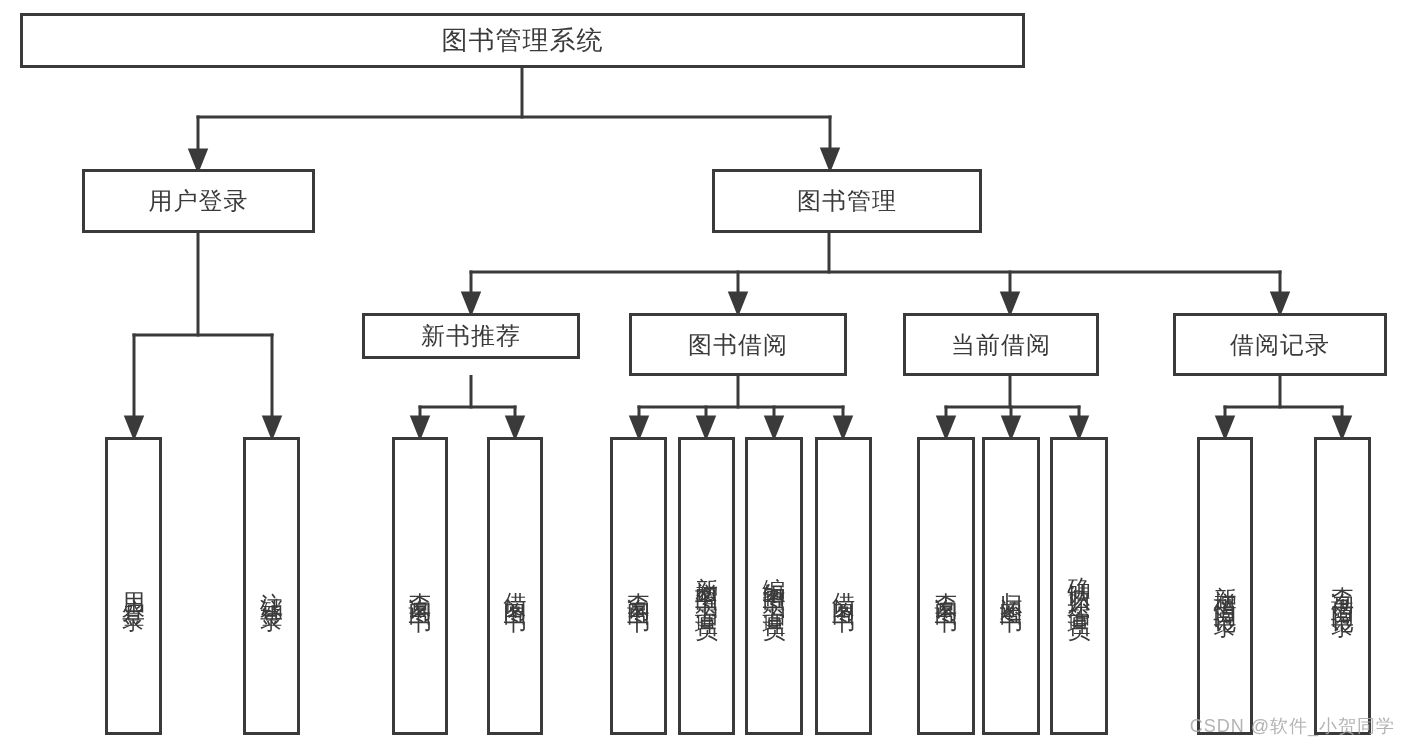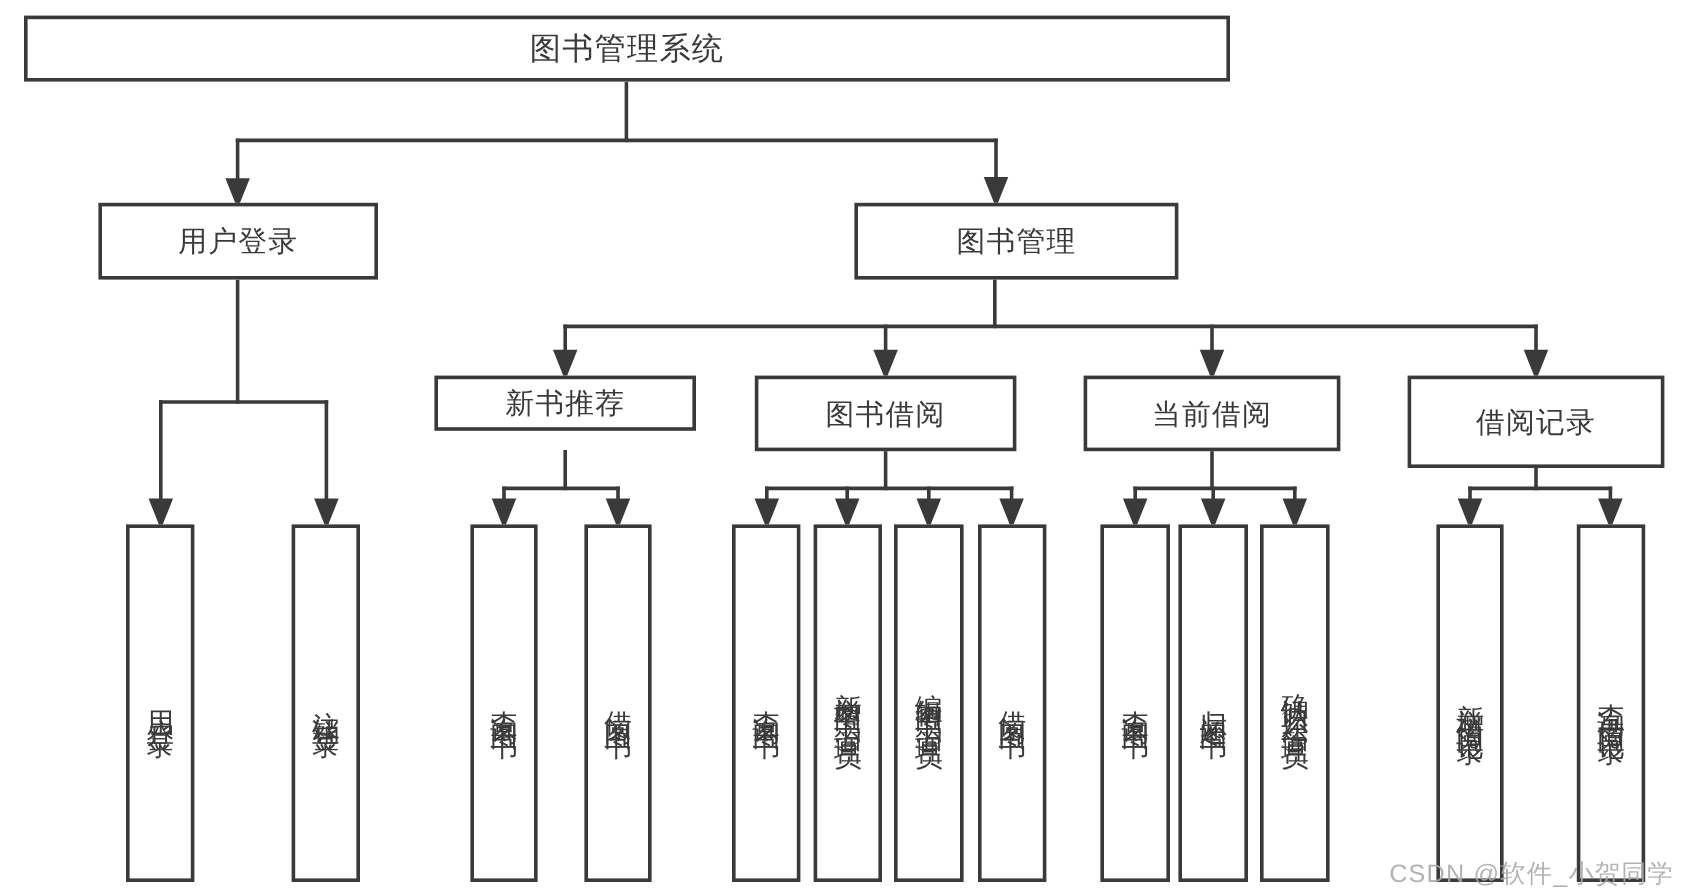--- a/index.html
+++ b/index.html
@@ -19,21 +19,21 @@
   }
   .root .lbl{font-size:26px;}
   .leaf{top:437px;height:298px;}
   .vlbl{
     writing-mode:vertical-rl;text-orientation:mixed;
     font-size:23px;color:#3a3a3a;letter-spacing:6px;line-height:1;
     white-space:nowrap;
   }
   .watermark{
     position:absolute;z-index:5;right:10px;top:714px;
-    font-size:21px;color:rgba(168,168,168,0.88);
+    font-size:18px;color:rgba(168,168,168,0.88);
     letter-spacing:1px;white-space:nowrap;
   }
 </style>
 </head>
 <body>
 
 <svg class="connectors" width="1405" height="747" viewBox="0 0 1405 747">
   <g stroke="#3a3a3a" stroke-width="3" fill="#3a3a3a">
 
     <g>
@@ -121,24 +121,24 @@
 <div class="box" style="left:712px;top:169px;width:270px;height:64px">
   <span class="lbl">图书管理</span>
 </div>
 
 <div class="box" style="left:362px;top:313px;width:218px;height:46px">
   <span class="lbl">新书推荐</span>
 </div>
 <div class="box" style="left:629px;top:313px;width:218px;height:63px">
   <span class="lbl">图书借阅</span>
 </div>
-<div class="box" style="left:903px;top:313px;width:214px;height:63px">
+<div class="box" style="left:903px;top:313px;width:196px;height:63px">
   <span class="lbl">当前借阅</span>
 </div>
-<div class="box" style="left:1173px;top:313px;width:214px;height:77px">
+<div class="box" style="left:1173px;top:313px;width:214px;height:63px">
   <span class="lbl">借阅记录</span>
 </div>
 
 <div class="box leaf" style="left:105px;width:57px">
   <span class="vlbl">用户登录</span>
 </div>
 <div class="box leaf" style="left:243px;width:57px">
   <span class="vlbl">注销登录</span>
 </div>
 

